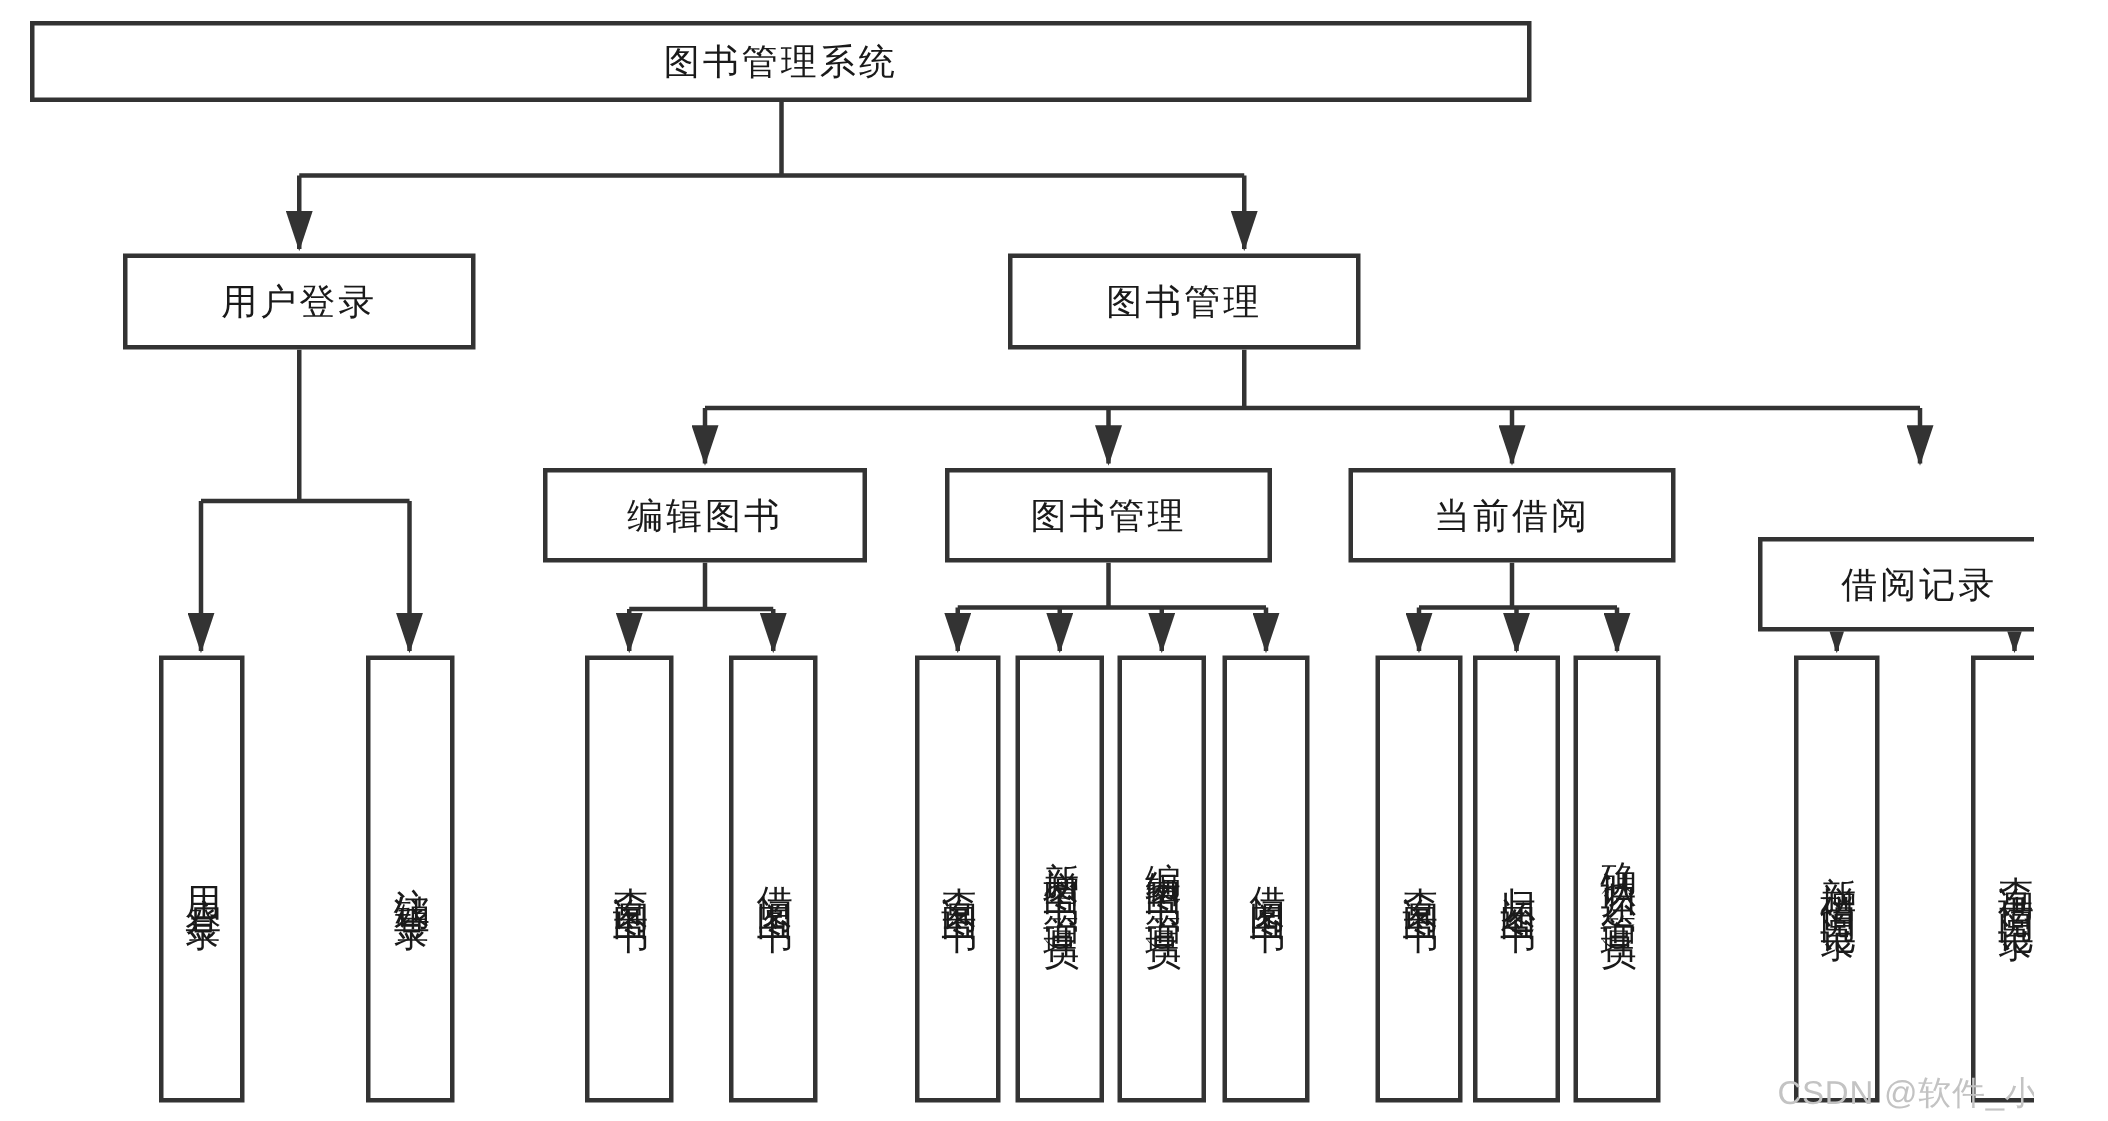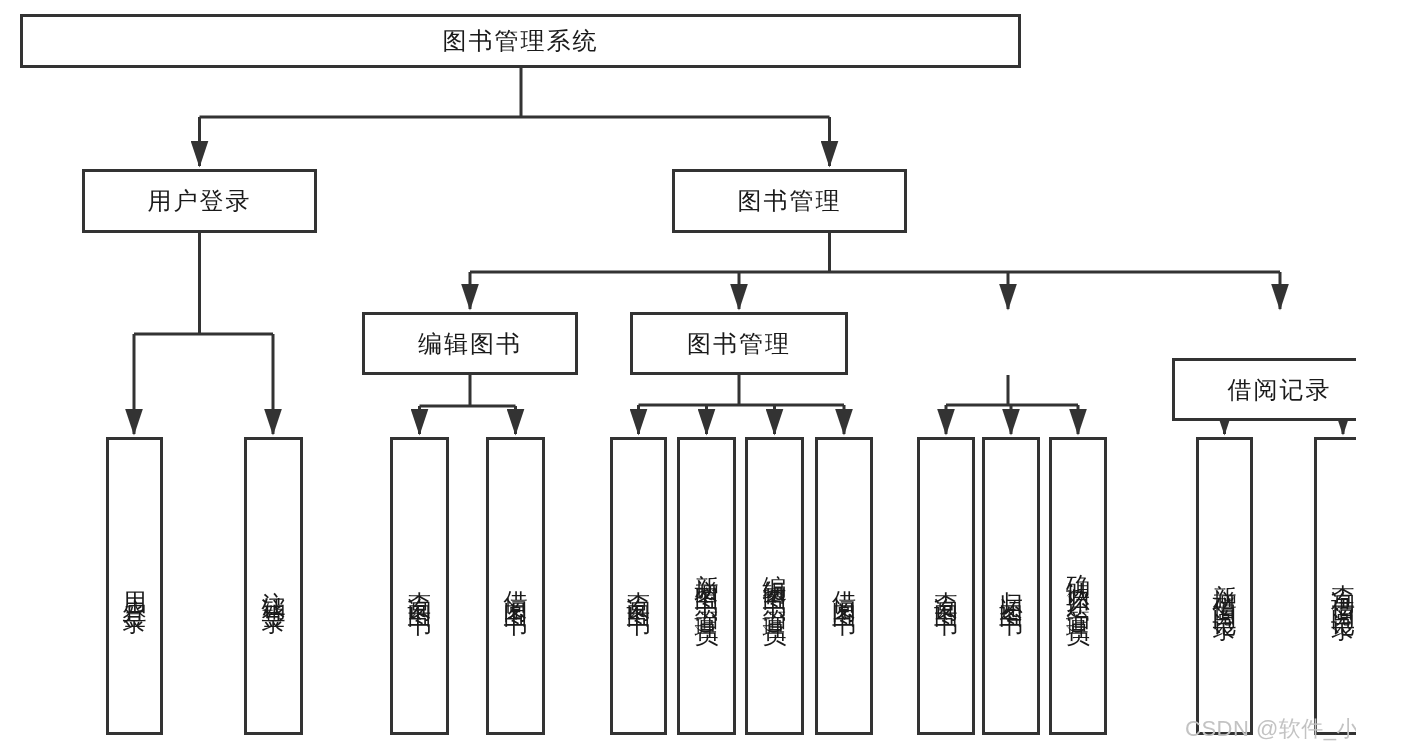--- a/index.html
+++ b/index.html
@@ -105,20 +105,21 @@
     </g>
   </svg>
 
   <div class="node hbox" style="left:20px; top:14px; width:1001px; height:54px;">图书管理系统</div>
 
   <div class="node hbox" style="left:82px; top:169px; width:235px; height:64px;">用户登录</div>
   <div class="node hbox" style="left:672px; top:169px; width:235px; height:64px;">图书管理</div>
 
   <div class="node hbox lvl3" style="left:362px; width:216px;">编辑图书</div>
   <div class="node hbox lvl3" style="left:630px; width:218px;">图书管理</div>
+  <div class="node hbox lvl3" style="left:899px; width:218px;">当前借阅</div>
   <div class="node hbox lvl3" style="left:1172px; width:215px;margin-top:46px;">借阅记录</div>
 
   <div class="node vbox leaf" style="left:106px; width:57px;">
     <span class="vtext">用户登录</span>
   </div>
   <div class="node vbox leaf" style="left:244px; width:59px;">
     <span class="vtext">注销登录</span>
   </div>
 
   <div class="node vbox leaf" style="left:390px; width:59px;">

